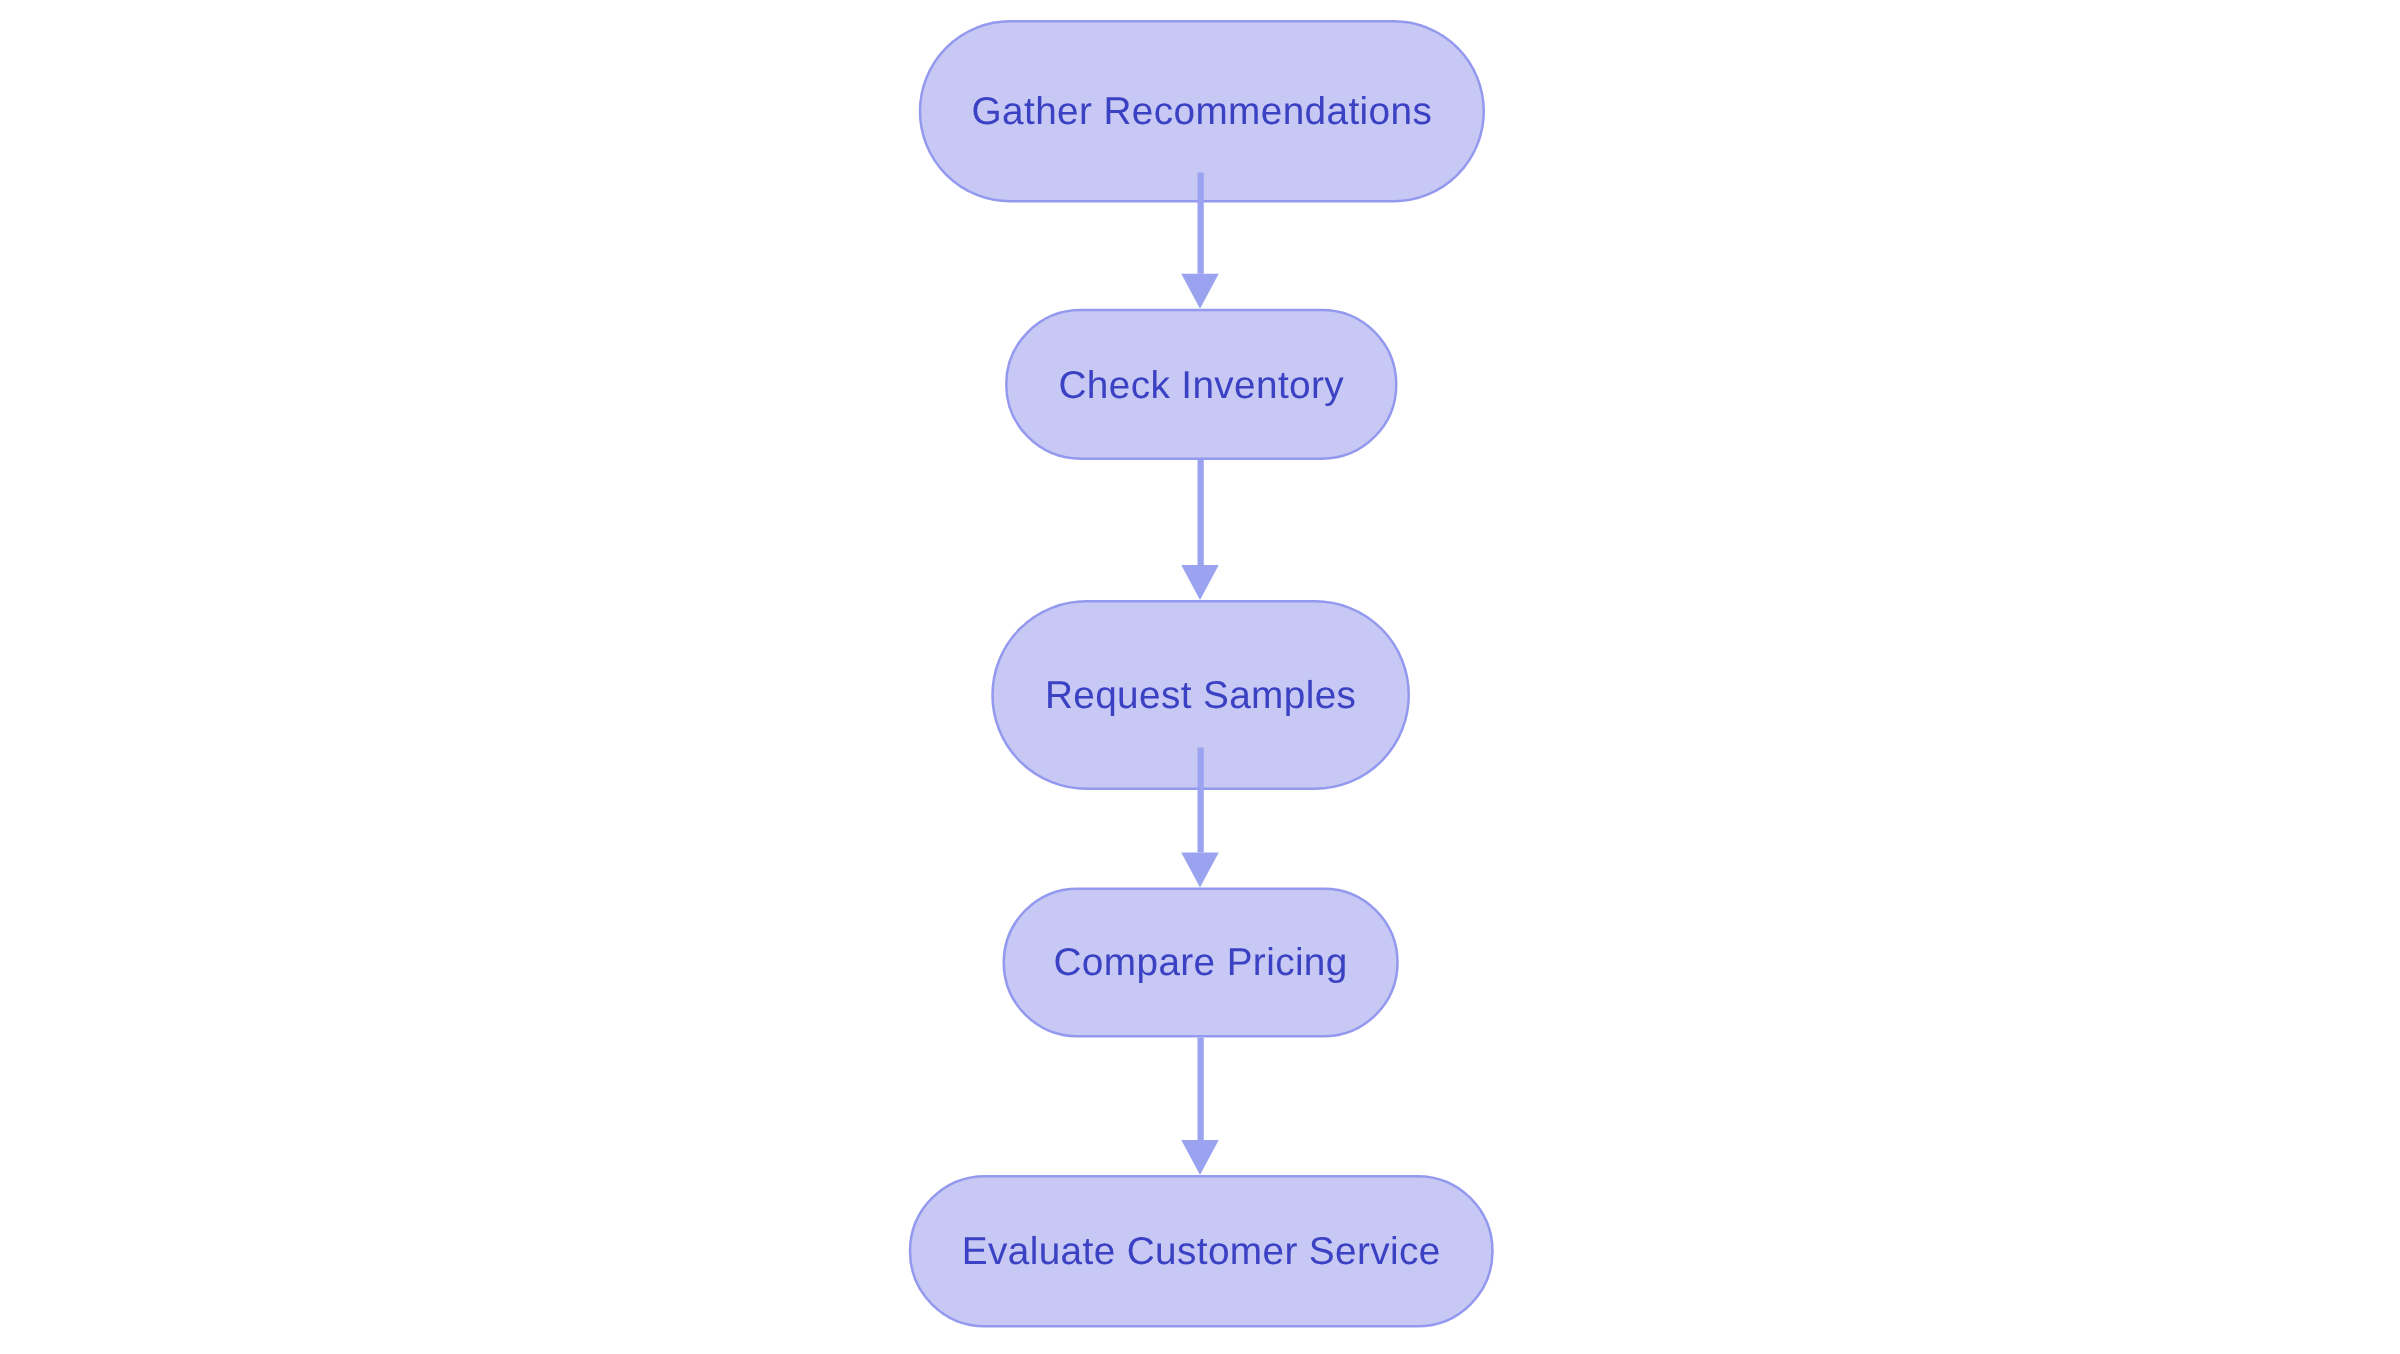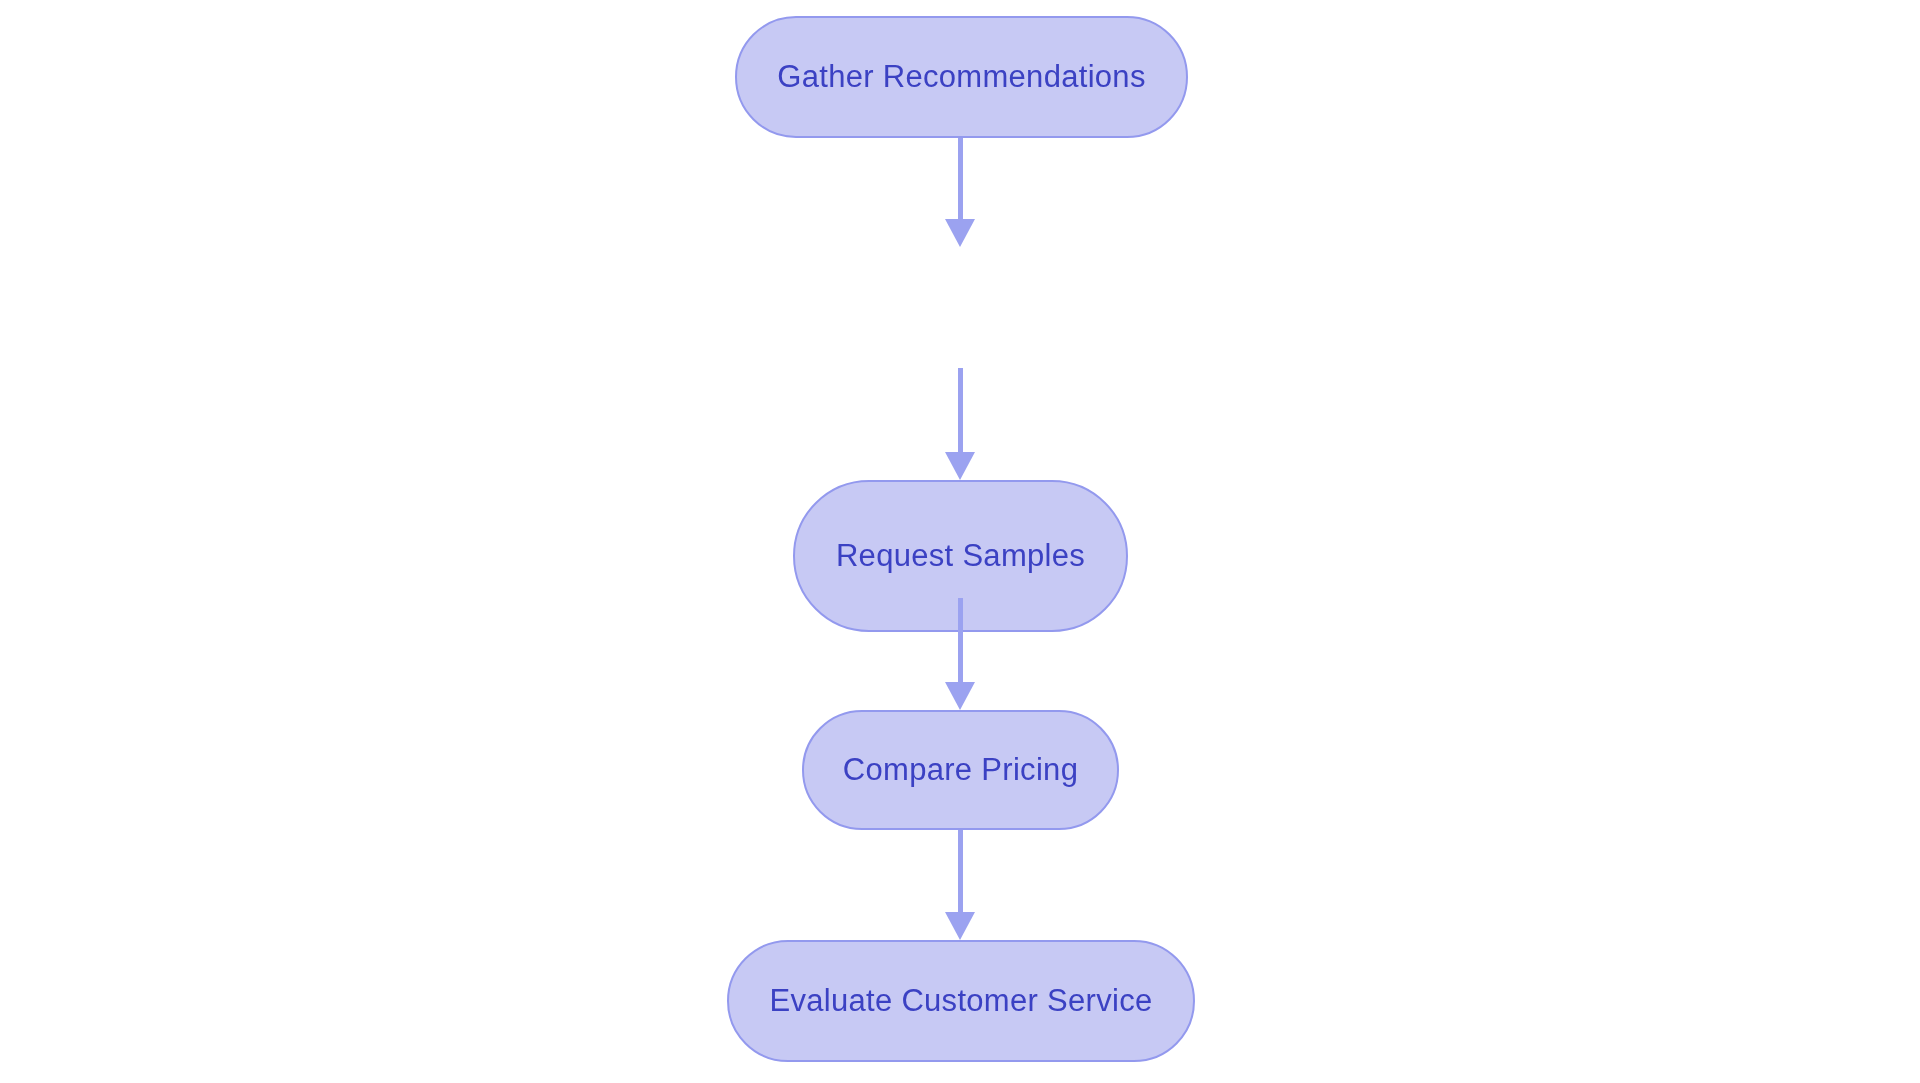--- a/index.html
+++ b/index.html
@@ -31,21 +31,21 @@
     background: var(--node-fill);
     border: 2px solid var(--node-border);
     border-radius: 999px;
   }
   .flow-node .label {
     color: var(--node-text);
     font-size: 31px;
     letter-spacing: 0.3px;
     white-space: nowrap;
   }
-  .node-1 { left: 735px; top: 16px;  width: 453px; height: 122px; }
+  .node-1 { left: 735px; top: 16px;  width: 453px; height: 146px; }
   .node-2 { left: 804px; top: 247px; width: 314px; height: 121px; }
   .node-3 { left: 793px; top: 480px; width: 335px; height: 152px; }
   .node-4 { left: 802px; top: 710px; width: 317px; height: 120px; }
   .node-5 { left: 727px; top: 940px; width: 468px; height: 122px; }
   .connector {
     position: absolute;
     left: 945px;
     width: 30px;
     display: flex;
     flex-direction: column;
@@ -75,20 +75,23 @@
 
   <div class="flow-node node-1">
     <span class="label">Gather Recommendations</span>
   </div>
 
   <div class="connector edge-1">
     <div class="shaft"></div>
     <div class="head"></div>
   </div>
 
+  <div class="flow-node node-2">
+    <span class="label">Check Inventory</span>
+  </div>
 
   <div class="connector edge-2">
     <div class="shaft"></div>
     <div class="head"></div>
   </div>
 
   <div class="flow-node node-3">
     <span class="label">Request Samples</span>
   </div>
 

